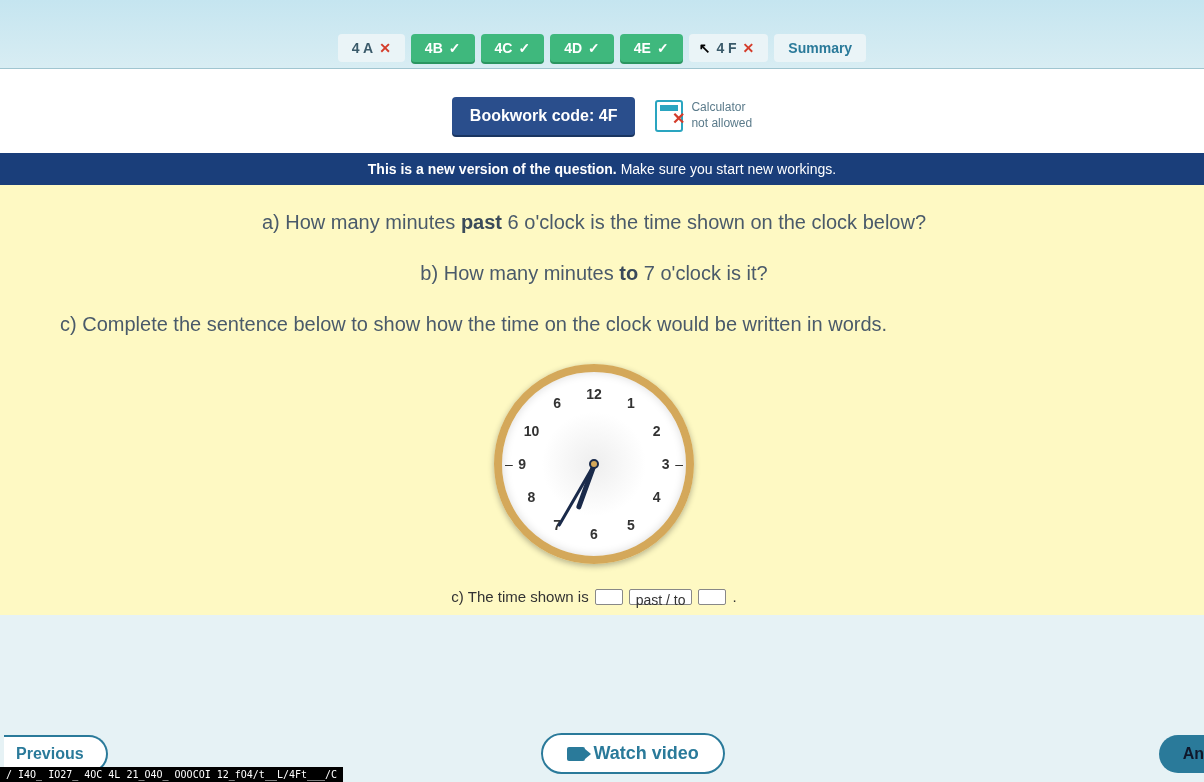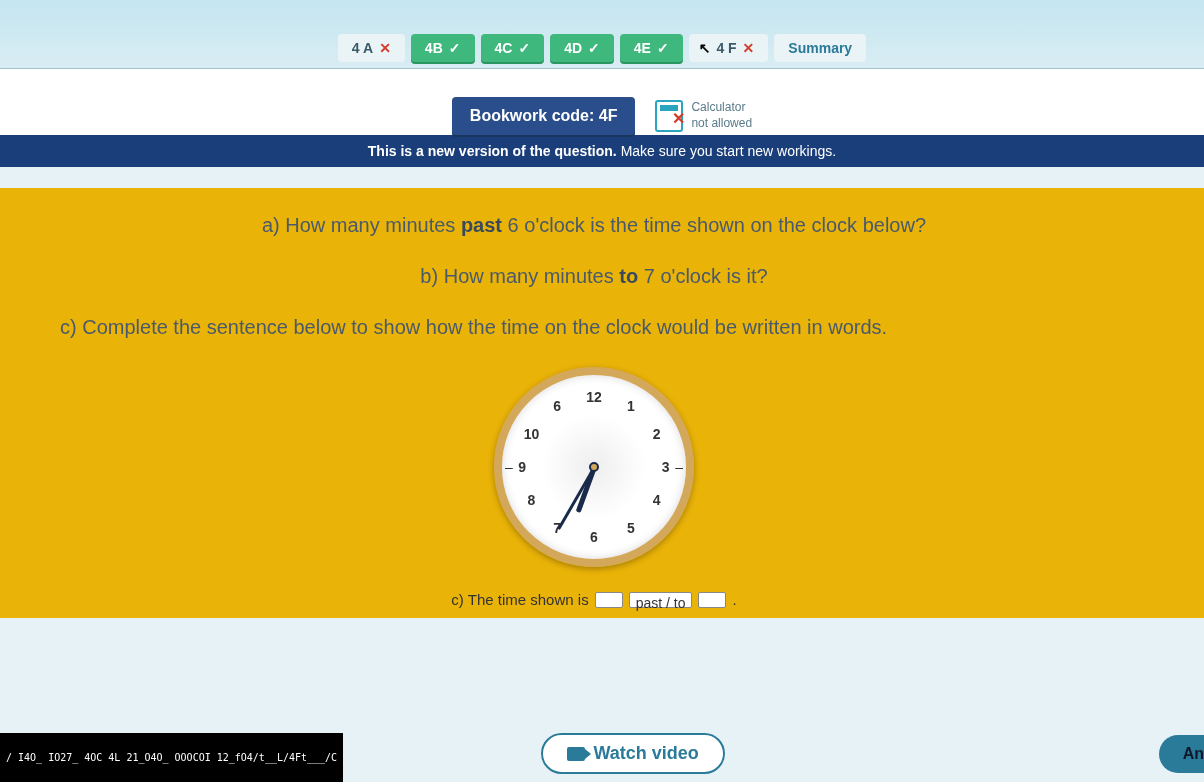--- a/index.html
+++ b/index.html
@@ -37,21 +37,21 @@
 .tab-summary { background: #eaf4f7; color: #2a7a9a; }
 .x-mark { color: #d43c2a; font-weight: bold; }
 .check-mark { color: #fff; }
 .cursor-icon { font-size: 14px; color: #000; margin-left: -4px; }
 .badge-row {
   display: flex;
   justify-content: center;
   align-items: center;
   gap: 20px;
   background: #fff;
-  padding: 28px 0 0 0;
+  padding: 28px 0 18px 0;
 }
 .bookwork {
   background: #2a4e8c;
   color: #fff;
   font-weight: bold;
   padding: 10px 18px;
   border-radius: 4px;
   box-shadow: 0 2px 0 #1a3560;
 }
 .calc-wrap { display: flex; align-items: center; gap: 8px; }
@@ -67,21 +67,21 @@
 .calc-icon .x { position: absolute; bottom: 2px; right: -4px; color: #d43c2a; font-weight: bold; font-size: 16px; }
 .calc-text { font-size: 12px; color: #5a7a8a; line-height: 1.3; }
 .notice {
   background: #1a3e7a;
   color: #fff;
   text-align: center;
   padding: 8px;
   font-size: 14px;
 }
 .notice b { font-weight: bold; }
-.content { background: #eab308; padding: 26px 76px 10px 60px; margin-top: 21px; }
+.content { background: #fef9c3; padding: 26px 76px 10px 60px; }
 .q { font-size: 20px; color: #4a5a6a; margin-bottom: 28px; text-align: center; }
 .q b { font-weight: bold; color: #3a4a5a; }
 .clock-wrap { display: flex; justify-content: center; margin: 10px 0 24px 0; }
 .clock {
   width: 200px; height: 200px; border-radius: 50%;
   border: 8px solid #d4a85a;
   background: radial-gradient(circle, #eee 0%, #fff 40%);
   position: relative;
   box-shadow: inset 0 0 10px rgba(0,0,0,0.15), 0 2px 6px rgba(0,0,0,0.3);
 }
@@ -149,21 +149,21 @@
   border-left: 6px solid #2a7a9a; border-top: 5px solid transparent;
   border-bottom: 5px solid transparent;
 }
 .ans-btn {
   background: #2a7a9a; color: #0f172a; font-weight: bold; font-size: 16px;
   border-radius: 22px 0 0 22px; padding: 10px 0 10px 24px;
   cursor: pointer;
 }
 .status-strip {
   position: absolute; bottom: 0; left: 0;
-  background: #000; color: #fff; font-size: 10px; padding: 19px 6px;
+  background: #000; color: #fff; font-size: 10px; padding: 2px 6px;
   font-family: monospace;
 }
 </style>
 </head>
 <body>
 
 <div class="topbar">
   <div class="tab tab-wrong">
     <span>4 A</span>
     <span class="x-mark">✕</span>

